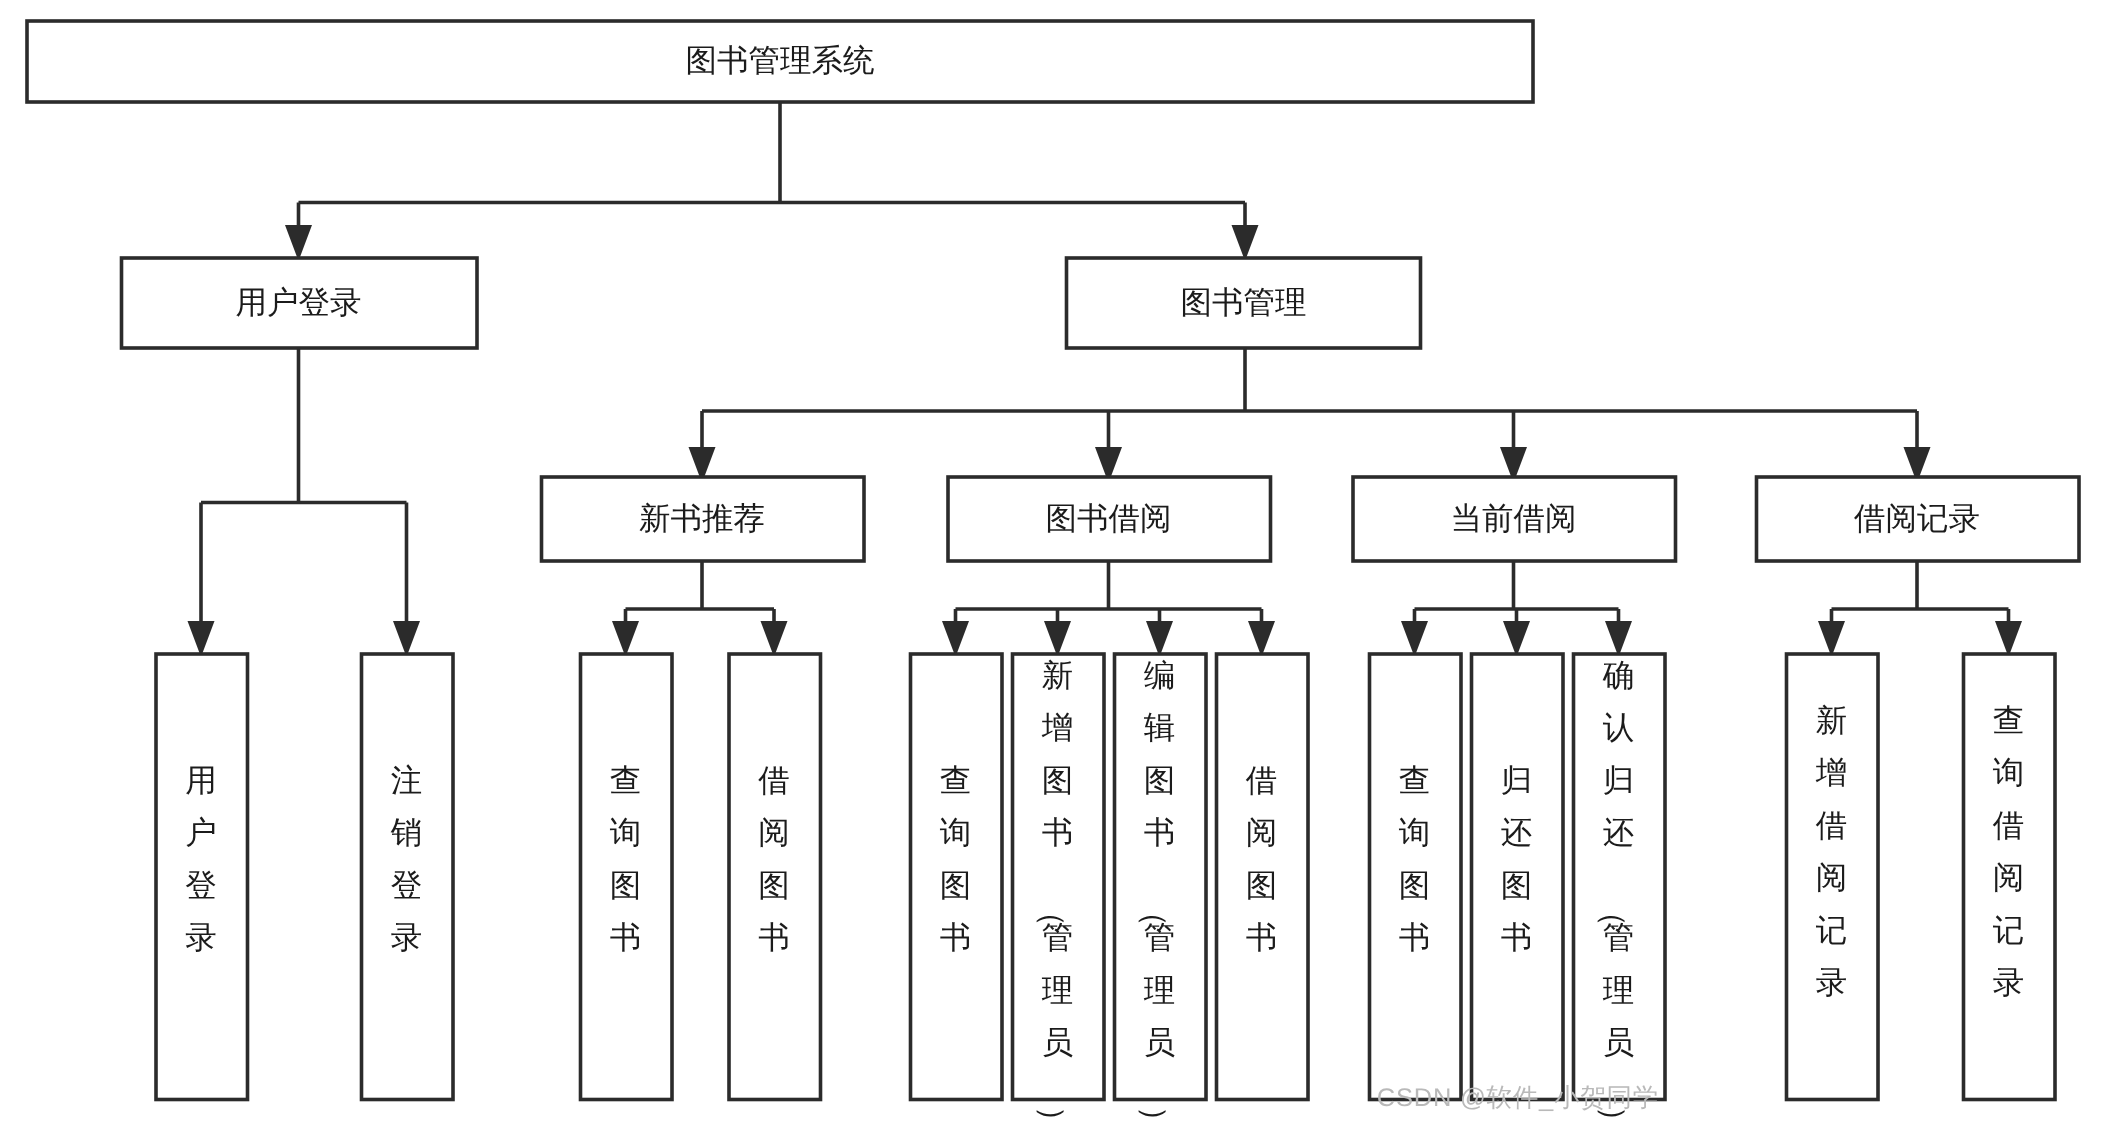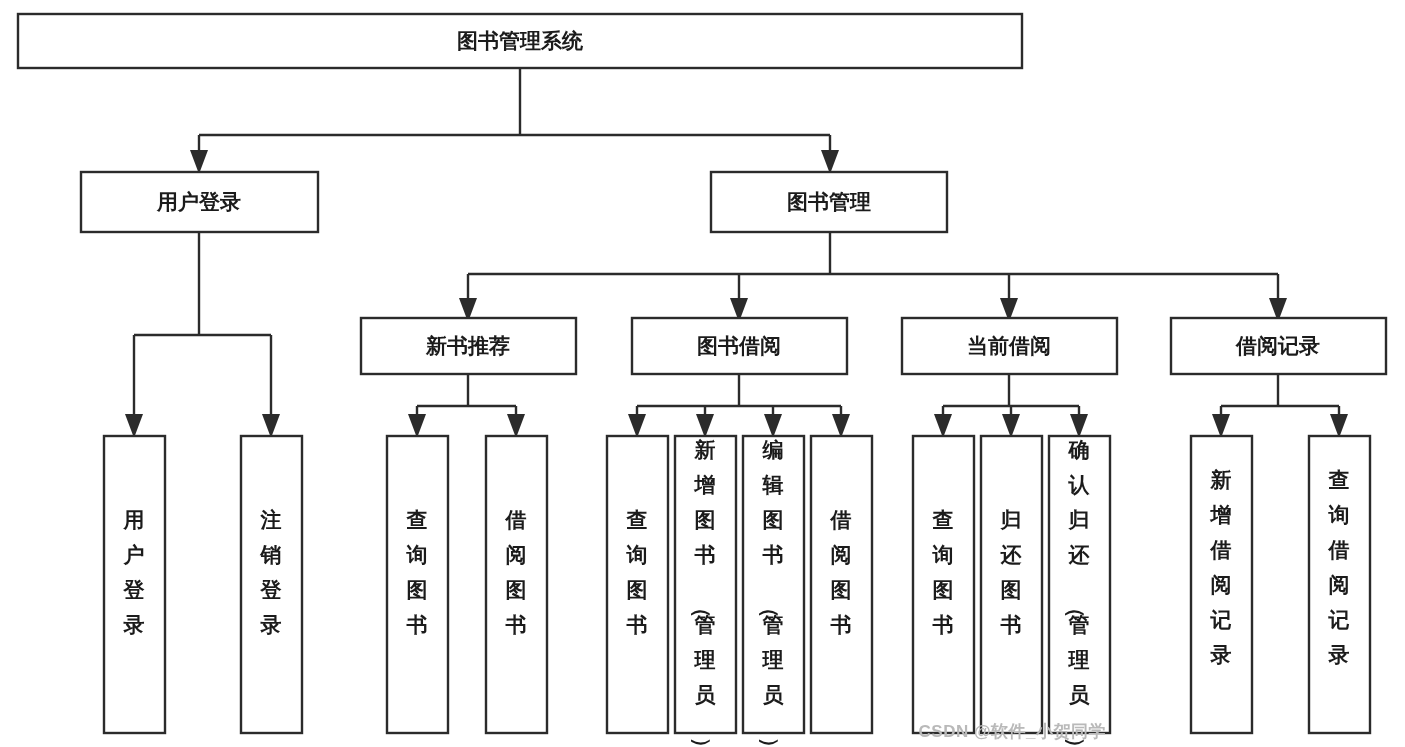--- a/index.html
+++ b/index.html
@@ -11,21 +11,20 @@
     width: 1405px;
     height: 747px;
     font-family: "Liberation Sans", "DejaVu Sans", sans-serif;
     overflow: hidden;
     position: relative;
   }
   #diagram-root {
     position: relative;
     width: 1114px;
     height: 747px;
-    font-weight: bold;
   }
   svg#tree-svg {
     position: absolute;
     top: 0;
     left: 0;
     width: 1405px;
     height: 747px;
     display: block;
   }
   .node-box {

